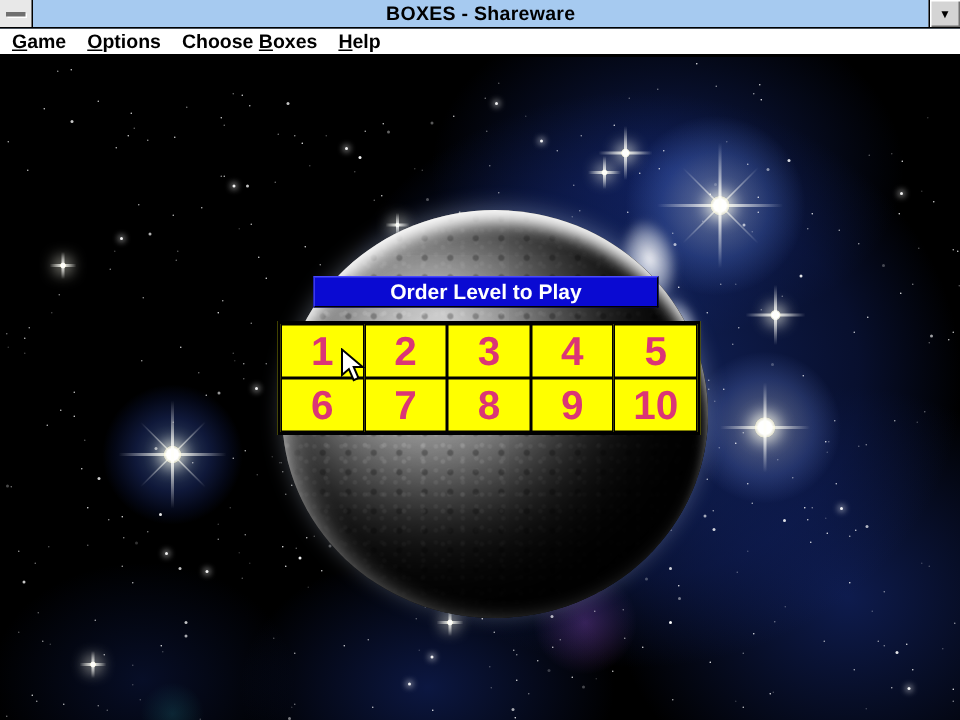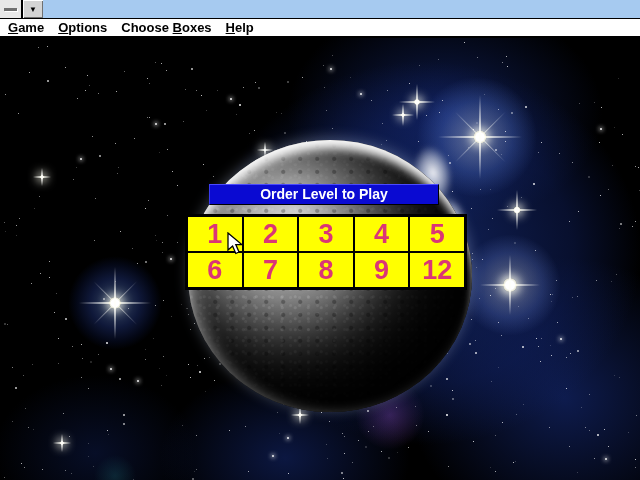--- a/index.html
+++ b/index.html
@@ -131,20 +131,21 @@
 </style>
 </head>
 <body>
 
 <div class="window">
 
   <div class="titlebar">
     <div class="sysmenu-btn">
       <span class="sysmenu-glyph"></span>
     </div>
+    <div class="title-text">BOXES - Shareware</div>
     <div class="min-btn">
       <span>▼</span>
     </div>
   </div>
 
   <div class="menubar">
     <div class="menu-item"><span></span><span class="accel">G</span><span>ame</span></div>
     <div class="menu-item"><span></span><span class="accel">O</span><span>ptions</span></div>
     <div class="menu-item"><span>Choose </span><span class="accel">B</span><span>oxes</span></div>
     <div class="menu-item"><span></span><span class="accel">H</span><span>elp</span></div>
@@ -647,21 +648,21 @@
     <div class="level-grid">
       <div class="level-cell">1</div>
       <div class="level-cell">2</div>
       <div class="level-cell">3</div>
       <div class="level-cell">4</div>
       <div class="level-cell">5</div>
       <div class="level-cell">6</div>
       <div class="level-cell">7</div>
       <div class="level-cell">8</div>
       <div class="level-cell">9</div>
-      <div class="level-cell">12</div>
+      <div class="level-cell">10</div>
     </div>
 
     <svg class="cursor" width="22" height="24" viewBox="0 0 22 24">
       <polygon points="1,1 1,18 5.6,14 8.8,21.5 12,20 8.8,12.6 14.8,12.6" fill="#ffffff" stroke="#000000" stroke-width="1.3"></polygon>
     </svg>
 
   </div>
 </div>
 
 </body></html>

